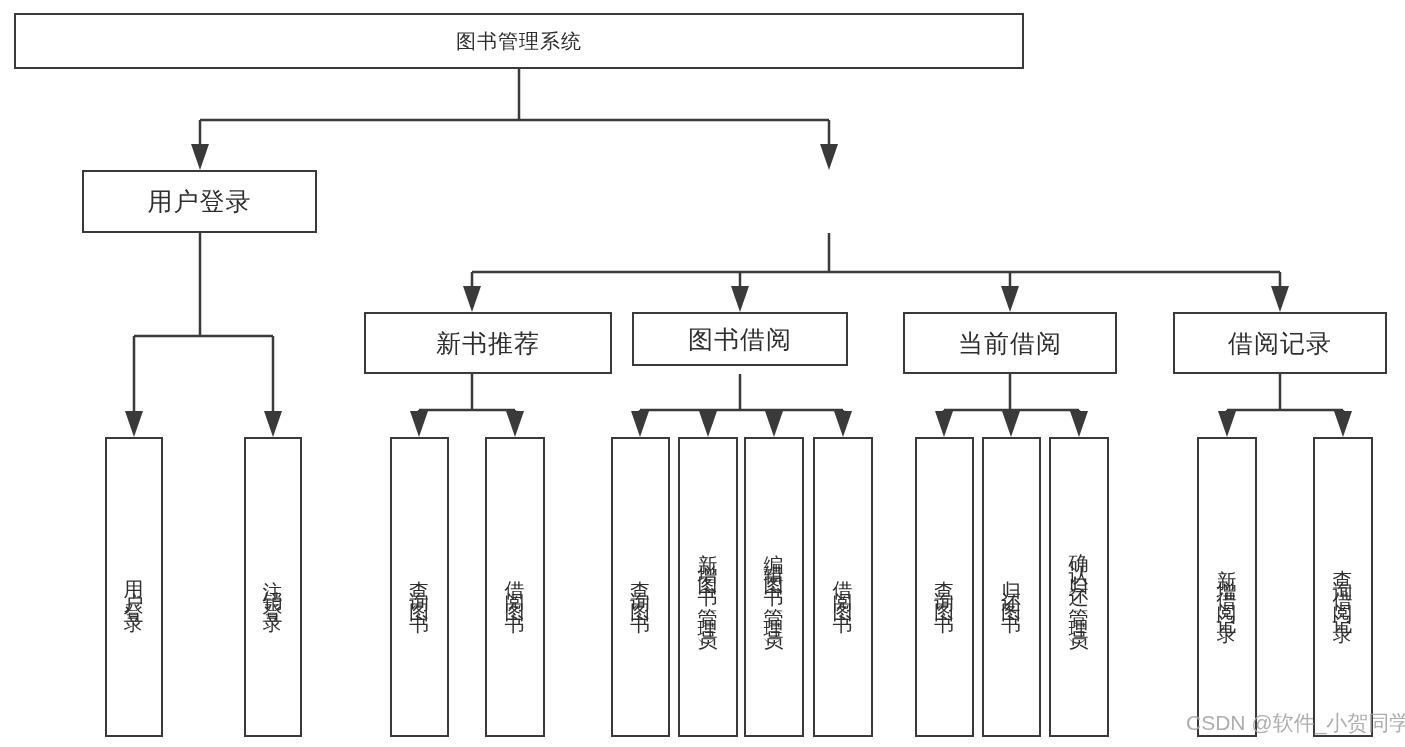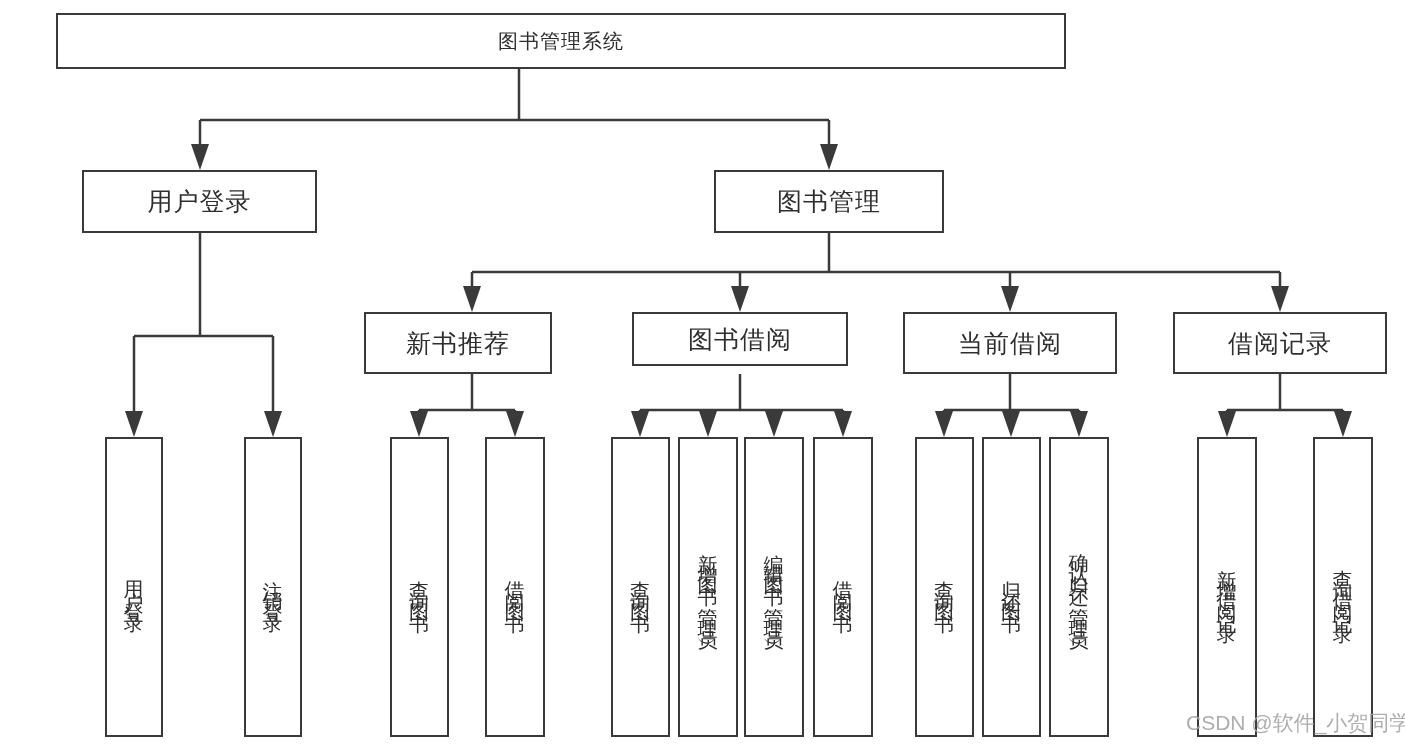--- a/index.html
+++ b/index.html
@@ -88,32 +88,29 @@
       <polygon points="765,411 783,411 774,437"></polygon>
       <polygon points="834,411 852,411 843,437"></polygon>
       <polygon points="935,411 953,411 944,437"></polygon>
       <polygon points="1002,411 1020,411 1011,437"></polygon>
       <polygon points="1070,411 1088,411 1079,437"></polygon>
       <polygon points="1218,411 1236,411 1227,437"></polygon>
       <polygon points="1334,411 1352,411 1343,437"></polygon>
     </g>
   </svg>
 
-  <div class="node root" style="left:14px; top:13px; width:1010px; height:56px;margin-left:42px;">
+  <div class="node root" style="left:14px; top:13px; width:1010px; height:56px;">
     <span>图书管理系统</span>
   </div>
 
   <div class="node h" style="left:82px; top:170px; width:235px; height:63px;">
     <span>用户登录</span>
   </div>
-  <div class="node h" style="left:714px; top:170px; width:230px; height:63px;">
-    <span>图书管理</span>
-  </div>
 
-  <div class="node h" style="left:364px; top:312px; width:188px; height:62px;">
+  <div class="node h" style="left:364px; top:312px; width:248px; height:62px;">
     <span>新书推荐</span>
   </div>
   <div class="node h" style="left:632px; top:312px; width:216px; height:54px;">
     <span>图书借阅</span>
   </div>
   <div class="node h" style="left:1173px; top:312px; width:214px; height:62px;">
     <span>借阅记录</span>
   </div>
   <div class="node h" style="left:903px; top:312px; width:214px; height:62px;">
     <span>当前借阅</span>

